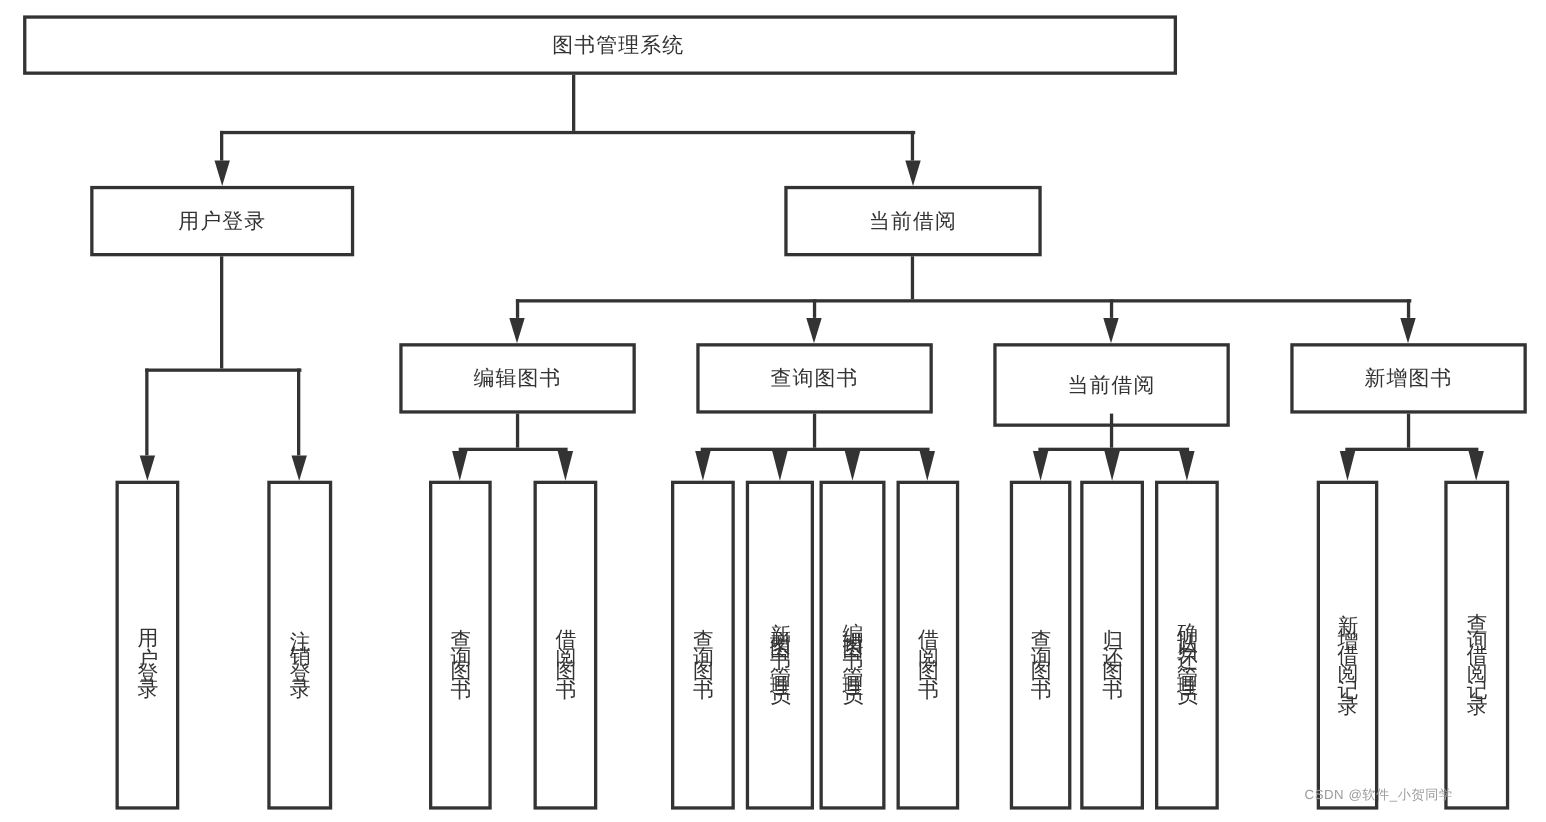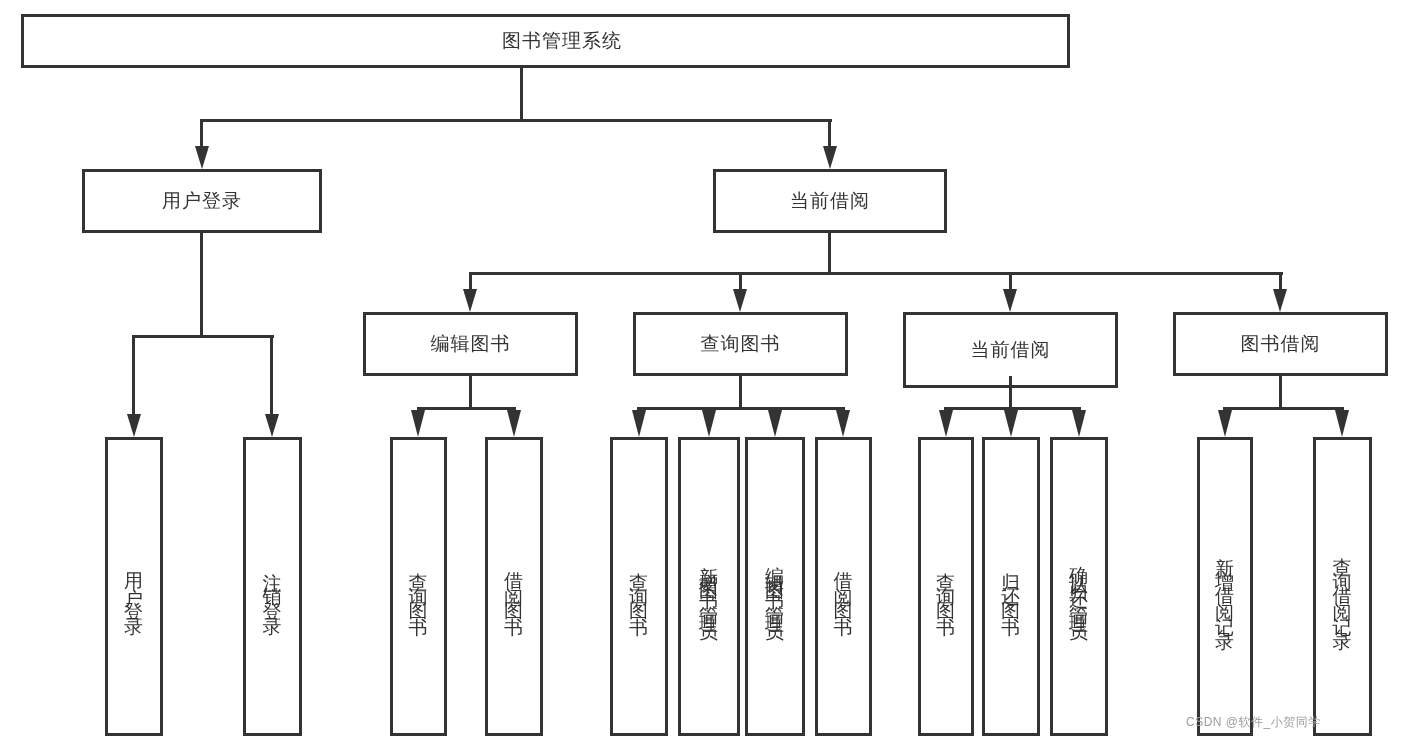--- a/index.html
+++ b/index.html
@@ -68,21 +68,21 @@
   <div class="box" style="left:363px;top:312px;width:215px;height:64px;">
     <span class="h-label">编辑图书</span>
   </div>
   <div class="box" style="left:633px;top:312px;width:215px;height:64px;">
     <span class="h-label">查询图书</span>
   </div>
   <div class="box" style="left:903px;top:312px;width:215px;height:76px;">
     <span class="h-label">当前借阅</span>
   </div>
   <div class="box" style="left:1173px;top:312px;width:215px;height:64px;">
-    <span class="h-label">图书借阅</span>
+    <span class="h-label">新增图书</span>
   </div>
 
   <div class="box v-box" style="left:105px;top:437px;width:58px;height:299px;">
     <span class="v-label">用户登录</span>
   </div>
   <div class="box v-box" style="left:243px;top:437px;width:59px;height:299px;">
     <span class="v-label">注销登录</span>
   </div>
 
   <div class="box v-box" style="left:390px;top:437px;width:57px;height:299px;">

